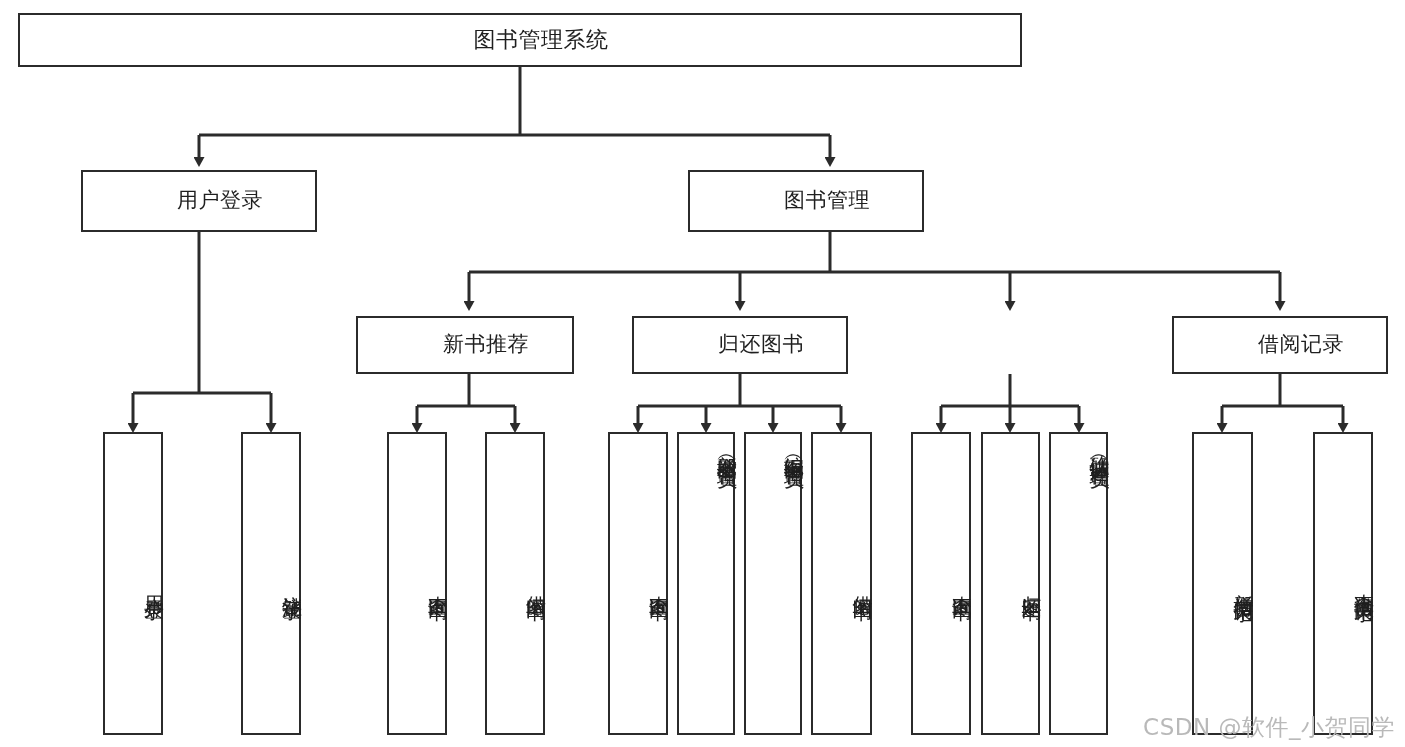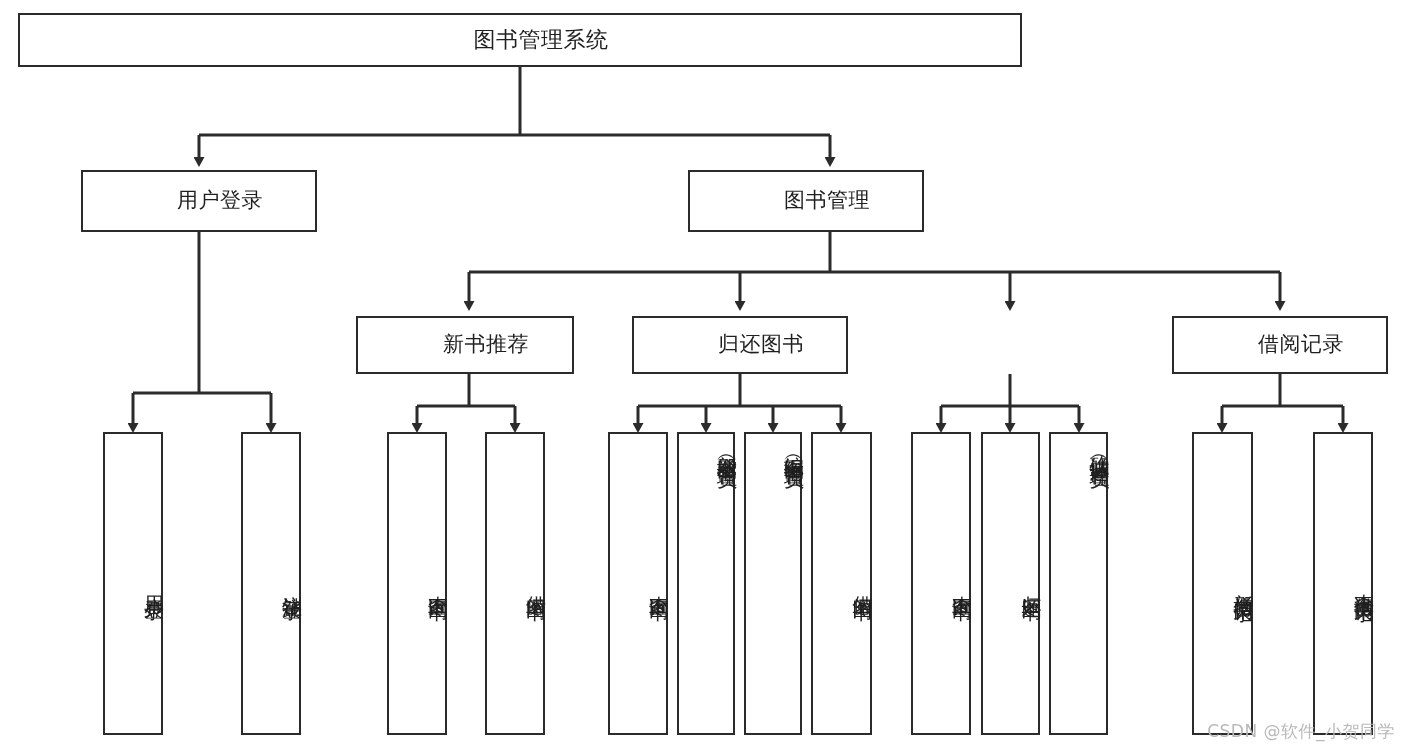--- a/index.html
+++ b/index.html
@@ -63,21 +63,21 @@
     padding-top: 0;
   }
   .node.root .node-label {
     font-size: 22px;
   }
   #watermark {
     position: absolute;
     right: 10px;
     bottom: 4px;
     color: #b9b9b9;
-    font-size: 17px;
+    font-size: 23px;
     letter-spacing: 0.5px;
     z-index: 3;
     white-space: nowrap;
     user-select: none;
   }
 </style>
 </head>
 <body>
 
 <div id="diagram-root">

